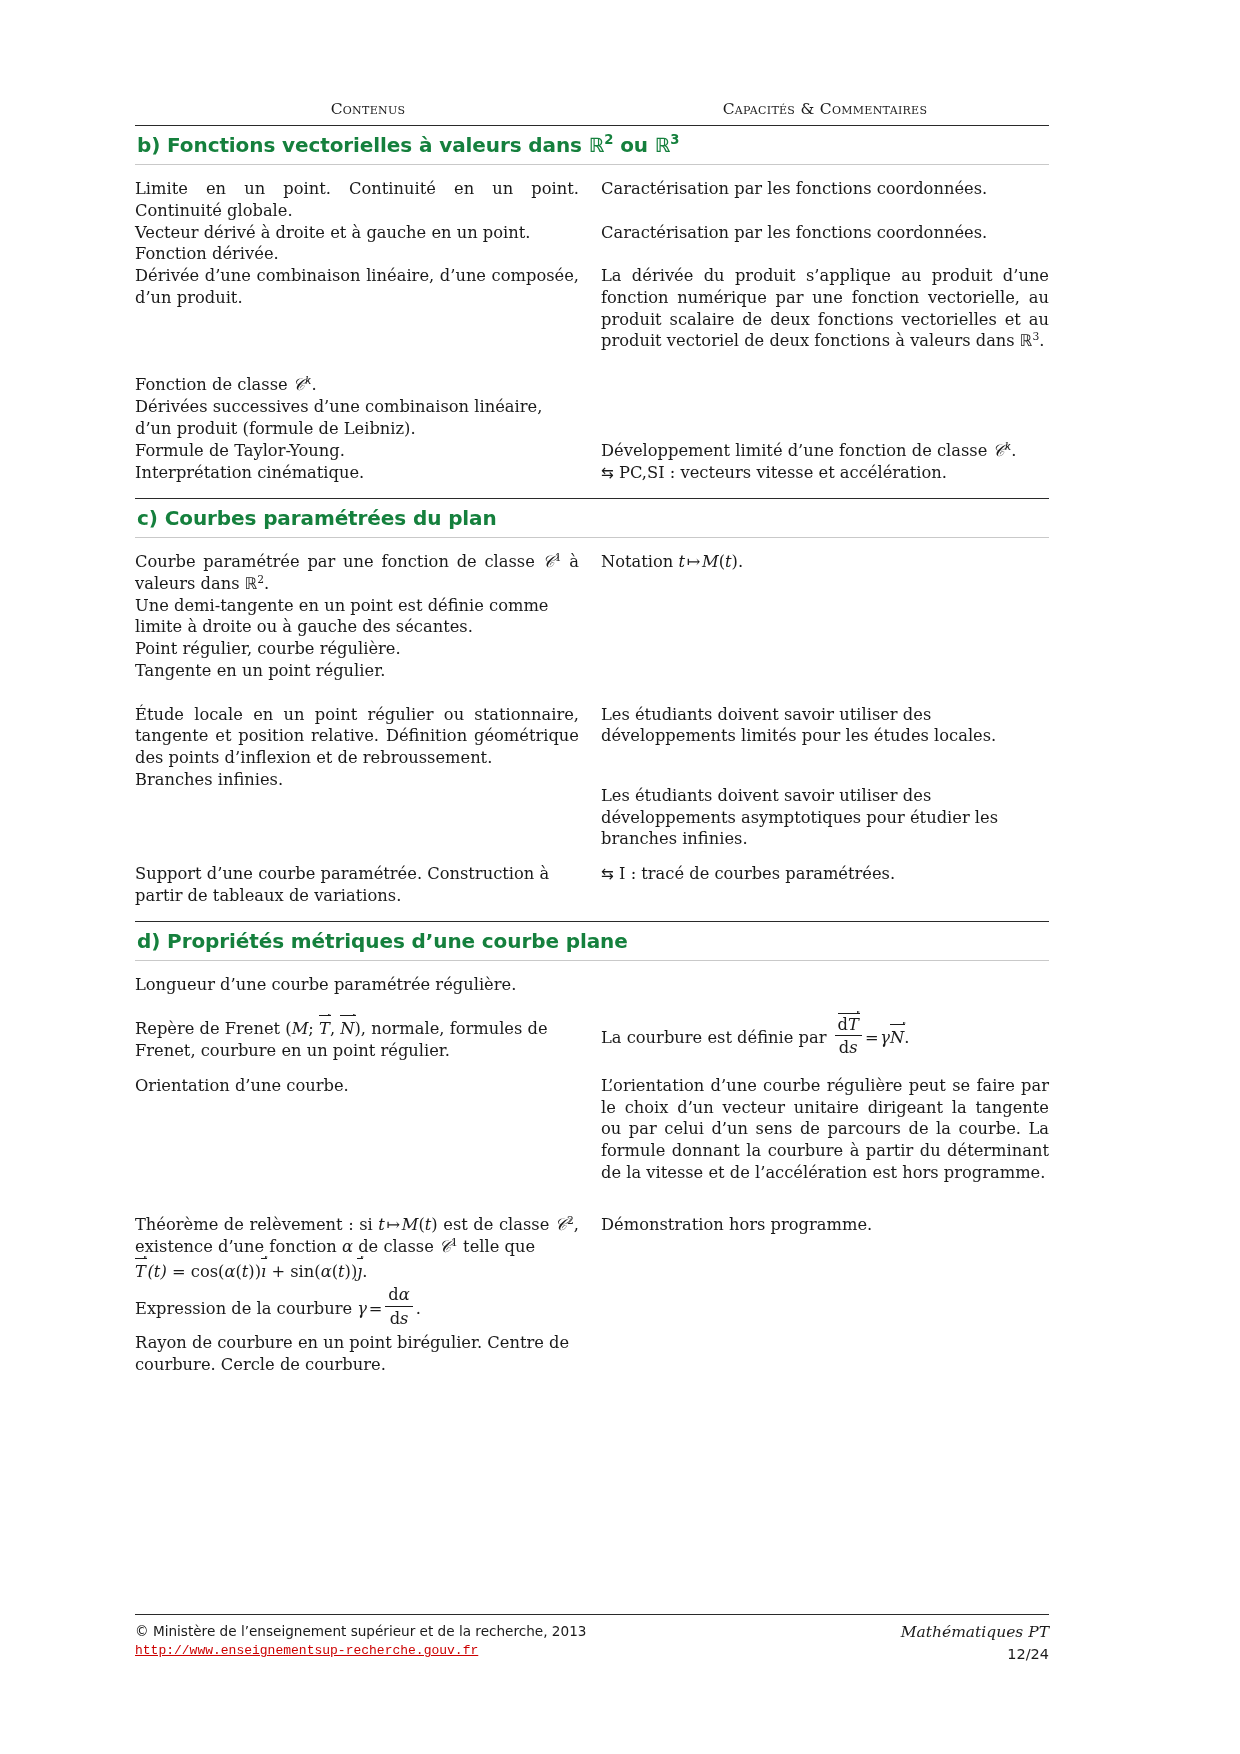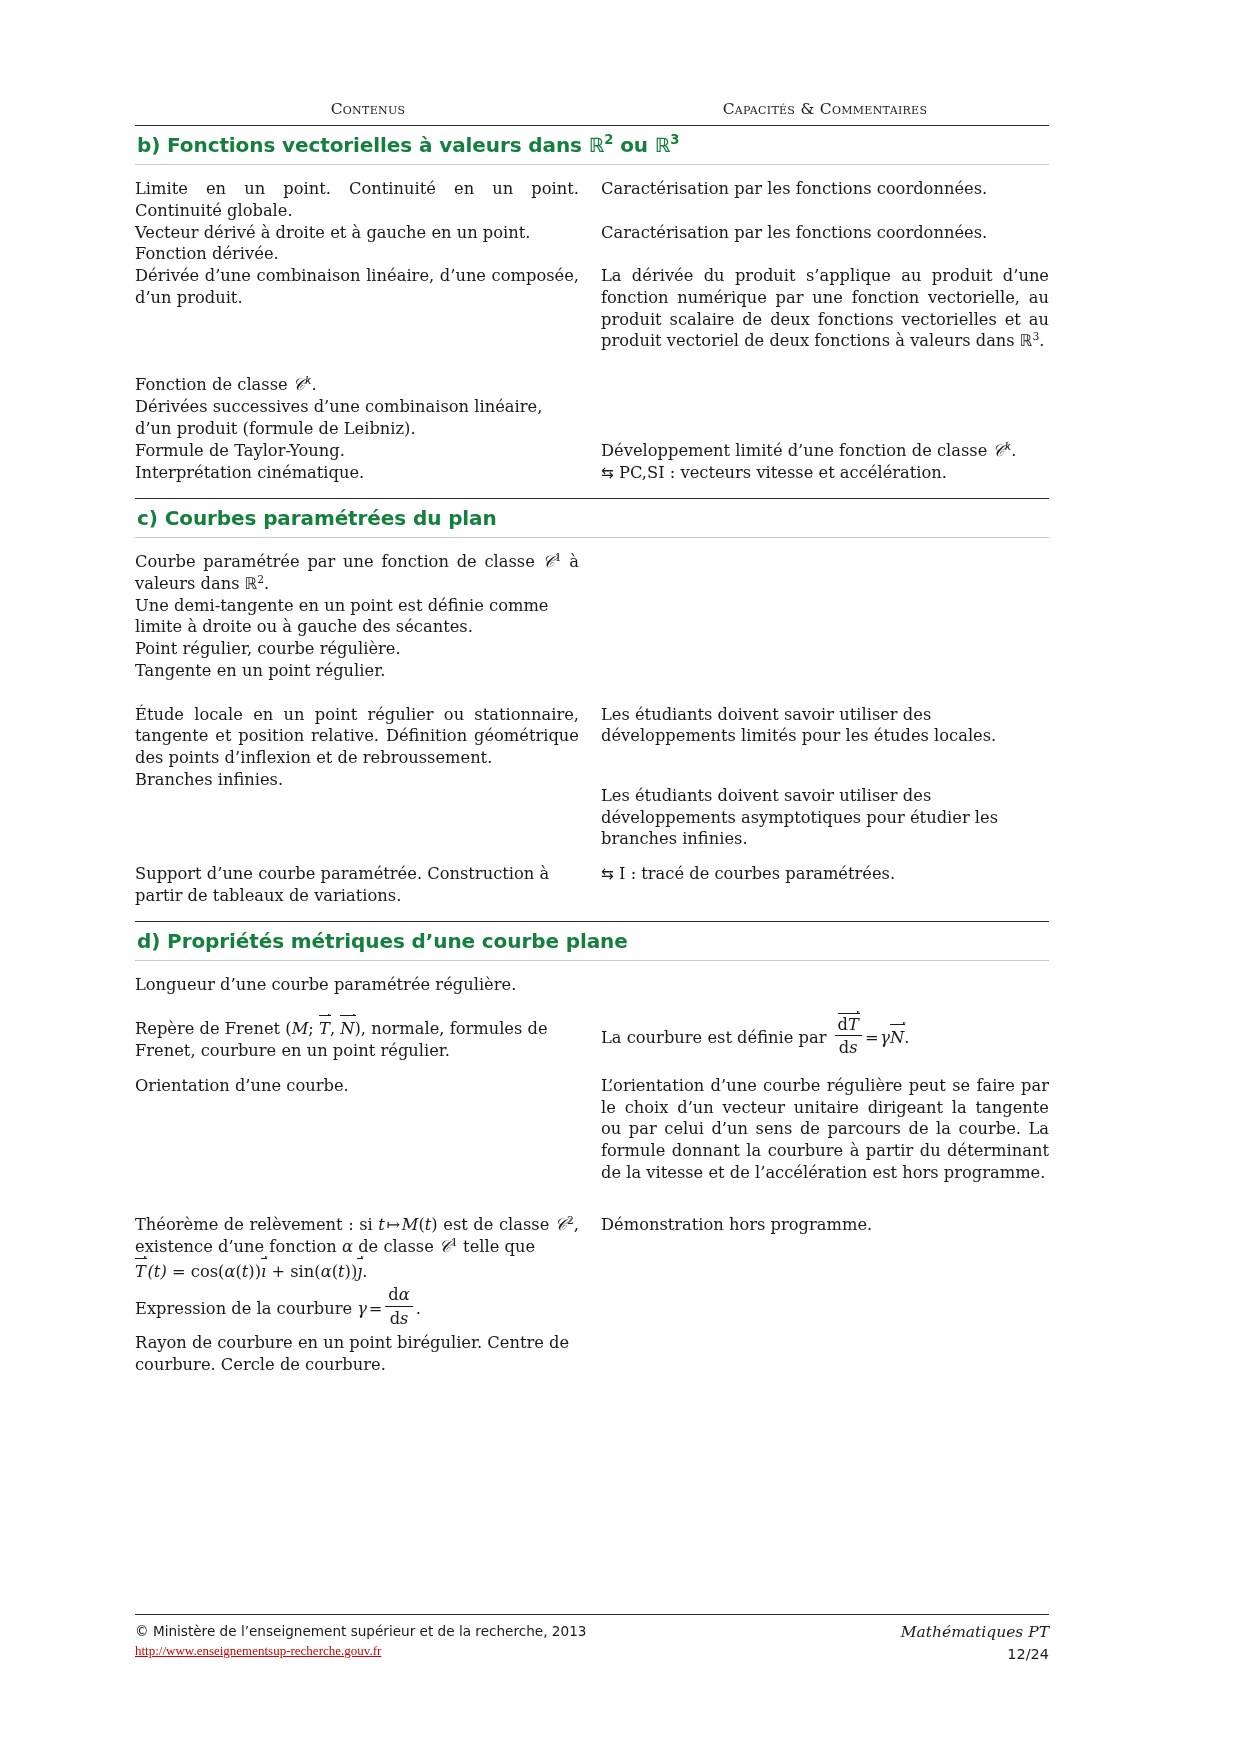--- a/index.html
+++ b/index.html
@@ -154,21 +154,21 @@
   .footer-row {
     display: flex;
     justify-content: space-between;
     align-items: flex-start;
     font-family: "DejaVu Sans", "Liberation Sans", sans-serif;
     font-size: 13.6px;
   }
   .f-left { text-align: left; }
   .f-right { text-align: right; }
   .f-url {
-    font-family: Liberation Serif, serif;
+    font-family: Liberation Mono, monospace;
     font-size: 13px;
     color: #cc0000;
     text-decoration: underline;
     display: inline-block;
     margin-top: 4px;
   }
   .f-doc {
     font-family: "DejaVu Serif", "Liberation Serif", serif;
     font-style: italic;
     font-size: 15.5px;
@@ -265,20 +265,23 @@
     <div class="sec-title">c) Courbes paramétrées du plan</div>
     <div class="rule-thin"></div>
 
     <div class="rows">
       <div class="gap-s"></div>
 
       <div class="row">
         <div class="cell-l">
           <p class="just"><span>Courbe paramétrée par une fonction de classe </span><span class="scr">𝒞</span><sup class="m">1</sup><span> à valeurs dans </span><span class="bb">ℝ</span><sup class="m">2</sup><span>.</span></p>
         </div>
+        <div class="cell-r">
+          <p><span>Notation </span><span class="mi">t</span> <span>↦</span> <span class="mi">M</span><span>(</span><span class="mi">t</span><span>)</span><span>.</span></p>
+        </div>
       </div>
 
       <div class="row">
         <div class="cell-l">
           <p>Une demi-tangente en un point est définie comme limite à droite ou à gauche des sécantes.</p>
           <p>Point régulier, courbe régulière.</p>
           <p>Tangente en un point régulier.</p>
         </div>
         <div class="cell-r"></div>
       </div>

